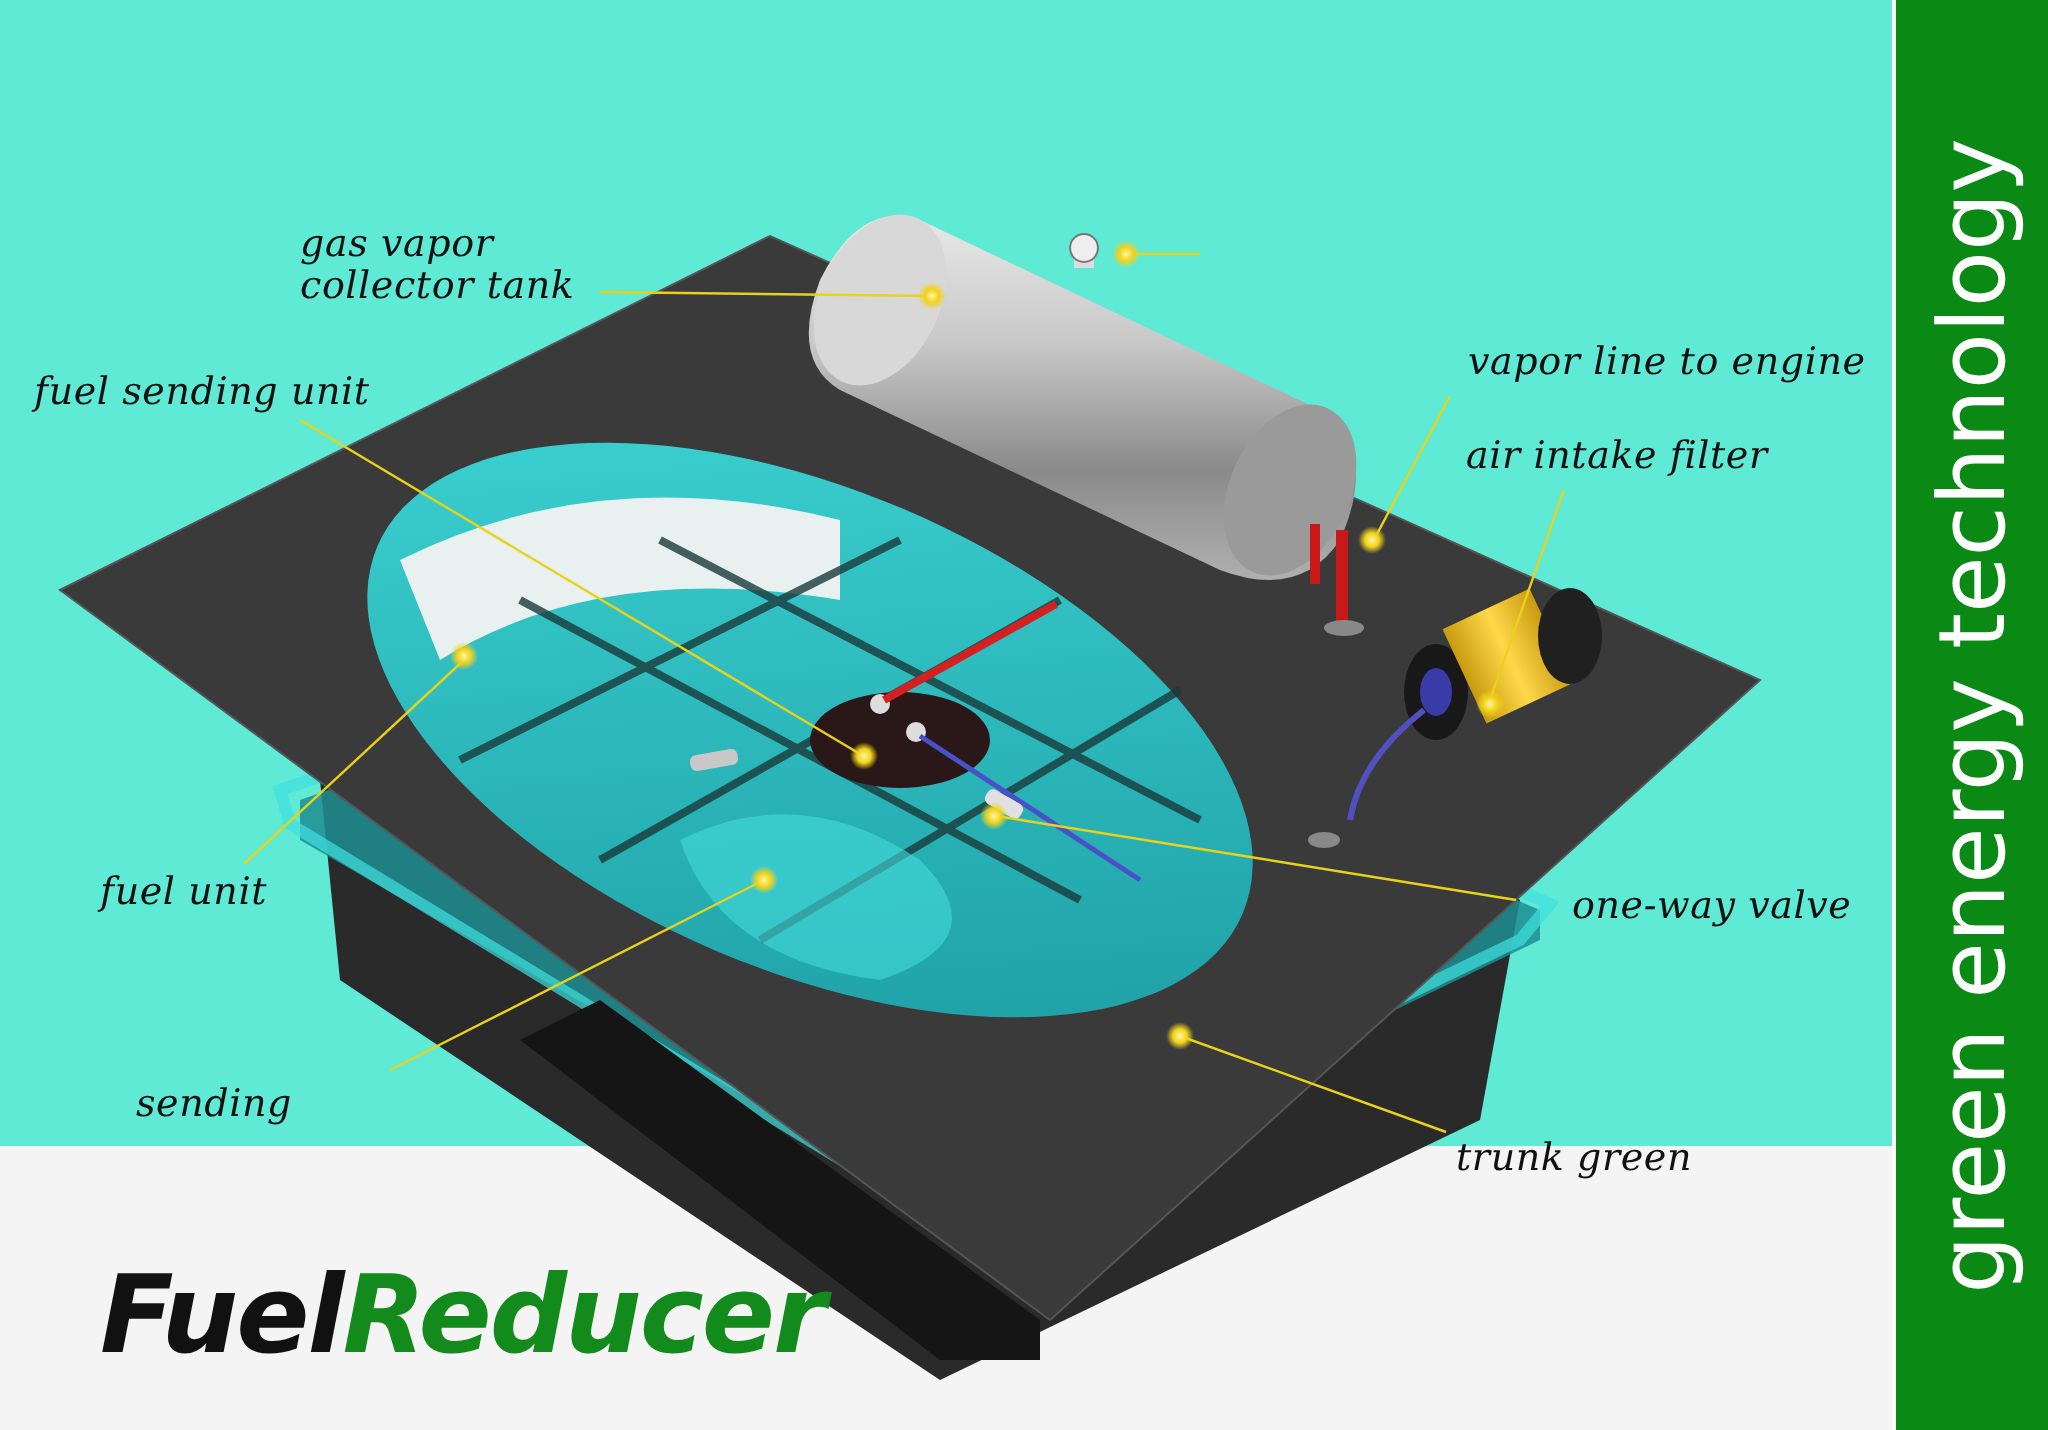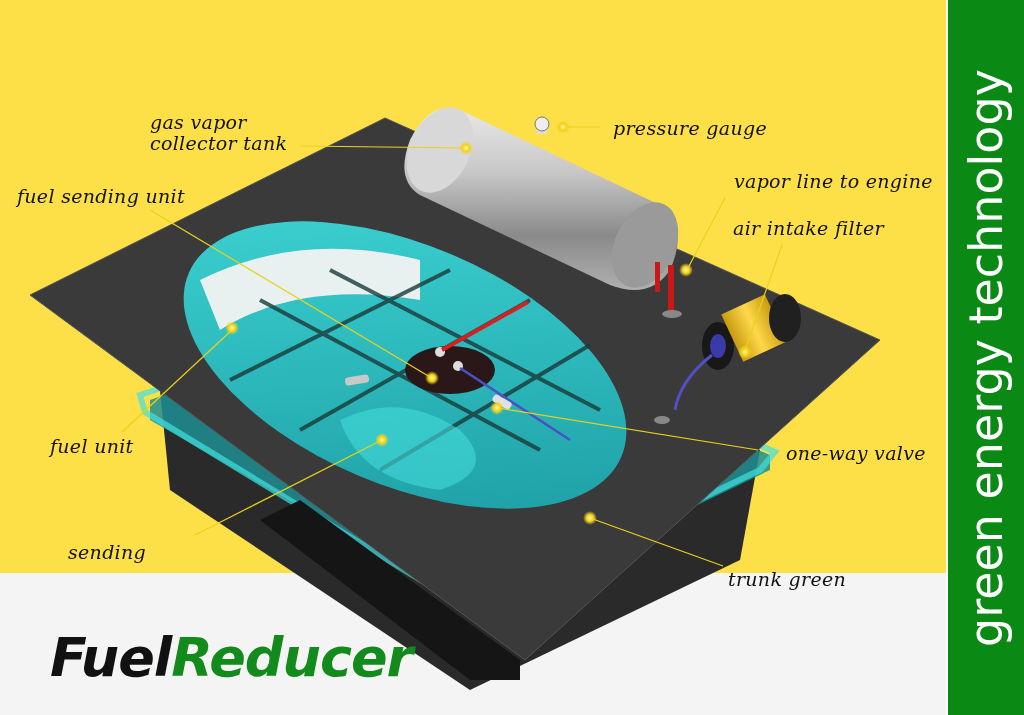--- a/index.html
+++ b/index.html
@@ -1,17 +1,17 @@
 <!DOCTYPE html>
 <html><head>
 <meta charset="utf-8">
 <style>
   html, body { margin:0; padding:0; }
   body { width:1024px; height:715px; background:#f4f4f4; position:relative; overflow:hidden; font-family:"DejaVu Serif", serif; }
-  .stage { position:absolute; left:0; top:0; width:946px; height:573px; background:#fde047; }
+  .stage { position:absolute; left:0; top:0; width:946px; height:573px; background:#5eead4; }
   .sidebar { position:absolute; left:946px; top:0; width:78px; height:715px; background:#0a8a14; border-left:2px solid #ffffff; box-sizing:border-box; }
   .sidebar-text { position:absolute; left:50%; top:50%; transform:translate(-50%,-50%) rotate(-90deg); white-space:nowrap; color:#ffffff; font-family:"DejaVu Sans", sans-serif; font-size:46px; font-weight:normal; letter-spacing:0px; }
   svg.art { position:absolute; left:0; top:0; }
   .label { position:absolute; font-family:"DejaVu Serif", serif; font-style:italic; font-size:19px; color:#111; line-height:21px; white-space:nowrap; letter-spacing:0.3px; }
   .logo { position:absolute; left:50px; top:626px; font-family:"DejaVu Sans", sans-serif; font-style:italic; font-weight:bold; font-size:54px; letter-spacing:-1px; }
   .logo .a { color:#111; }
   .logo .b { color:#138a1c; }
 </style>
 </head>
 <body>
@@ -117,21 +117,20 @@
       <circle cx="497" cy="408" r="7" fill="url(#dot)"></circle>
       <circle cx="382" cy="440" r="7" fill="url(#dot)"></circle>
       <circle cx="590" cy="518" r="7" fill="url(#dot)"></circle>
     </g>
   </svg>
 
   <div class="label" style="left:150px;top:112px;">
     <div>gas vapor</div>
     <div>collector tank</div>
   </div>
-  <div class="label" style="left:613px;top:118px;">pressure gauge</div>
   <div class="label" style="left:17px;top:186px;">fuel sending unit</div>
   <div class="label" style="left:694px;top:171px;margin-left:40px;">vapor line to engine</div>
   <div class="label" style="left:733px;top:218px;">air intake filter</div>
   <div class="label" style="left:50px;top:436px;">fuel unit</div>
   <div class="label" style="left:786px;top:443px;">one-way valve</div>
   <div class="label" style="left:68px;top:542px;">
     <div>sending</div>
   </div>
   <div class="label" style="left:728px;top:569px;">trunk green</div>
 

